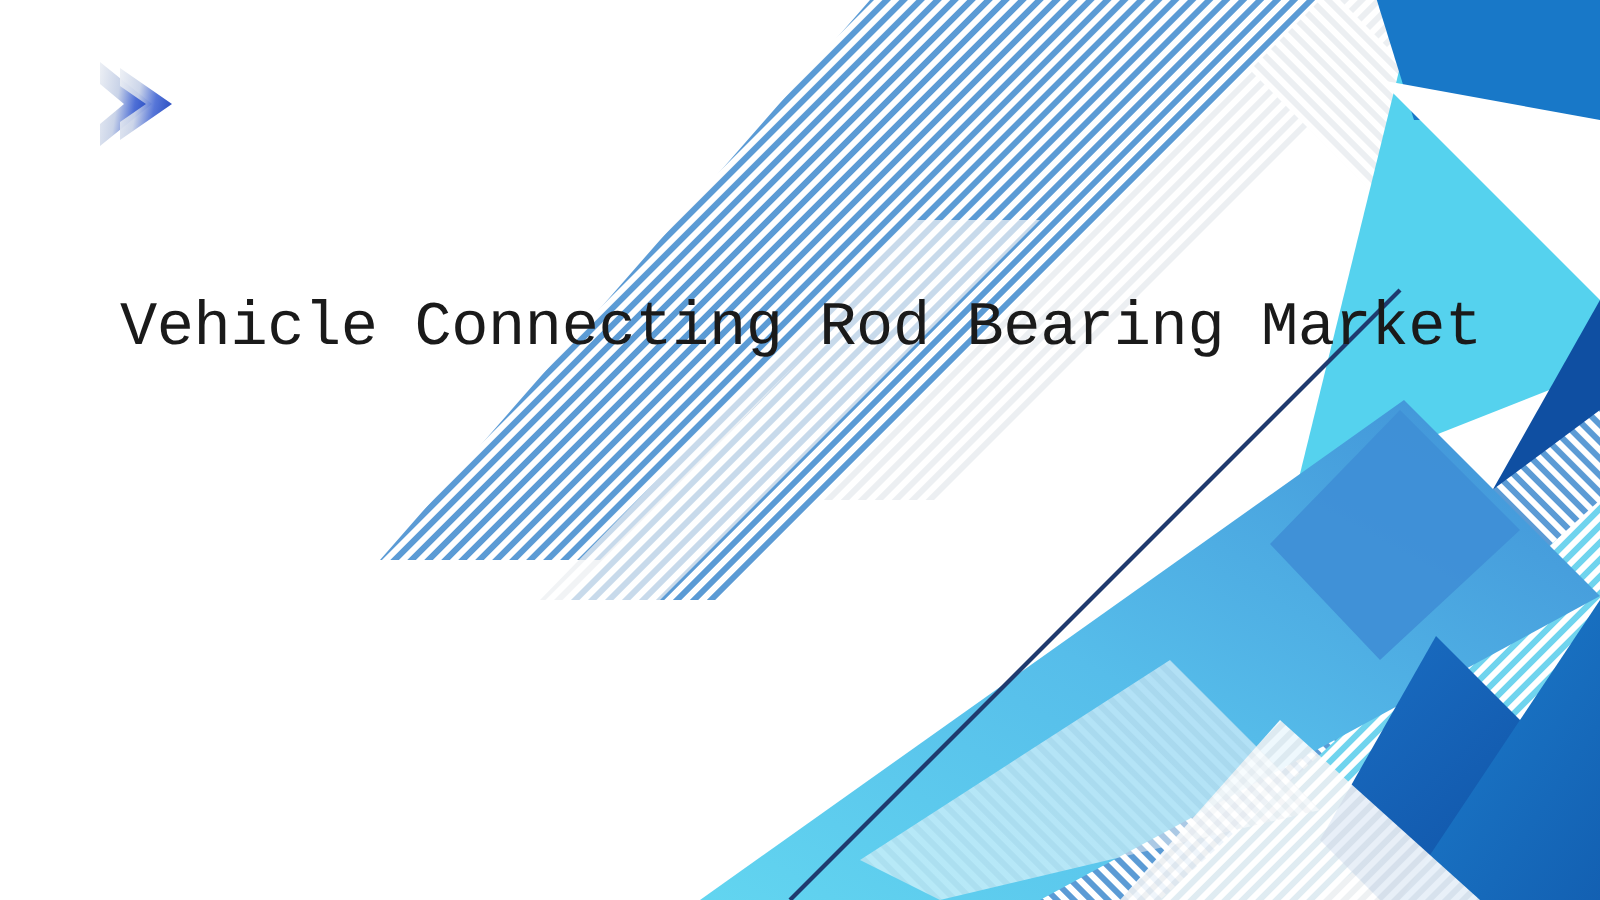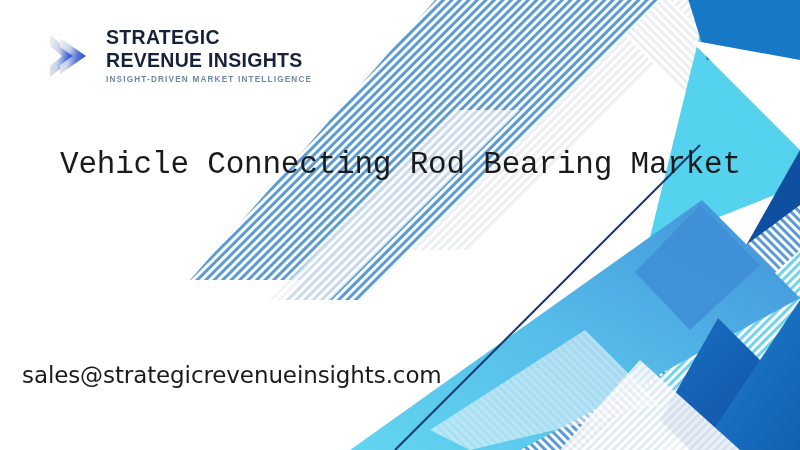--- a/index.html
+++ b/index.html
@@ -133,24 +133,18 @@
       <polygon points="455,110 520,110 330,300 270,300" fill="url(#pGray2)" opacity=".75"></polygon>
 
     </g>
   </svg>
 
   <div id="logo">
     <svg id="logo-mark" viewBox="0 0 50 48" xmlns="http://www.w3.org/2000/svg">
       <path d="M4 3 L30 24 L4 45 L4 34 L16 24 L4 14 Z" fill="url(#gLogo)"></path>
       <path d="M14 6 L40 24 L14 42 L14 33 L27 24 L14 15 Z" fill="url(#gLogo)" opacity=".95"></path>
     </svg>
-    <div id="logo-text">
-      <div class="logo-line l1">STRATEGIC</div>
-      <div class="logo-line l2">REVENUE INSIGHTS</div>
-      <div id="logo-tag">INSIGHT-DRIVEN MARKET INTELLIGENCE</div>
-    </div>
   </div>
 
   <div id="headline">Vehicle Connecting Rod Bearing Market</div>
 
-  <div id="email">sales@strategicrevenueinsights.com</div>
 
 </div>
 
 </body></html>

